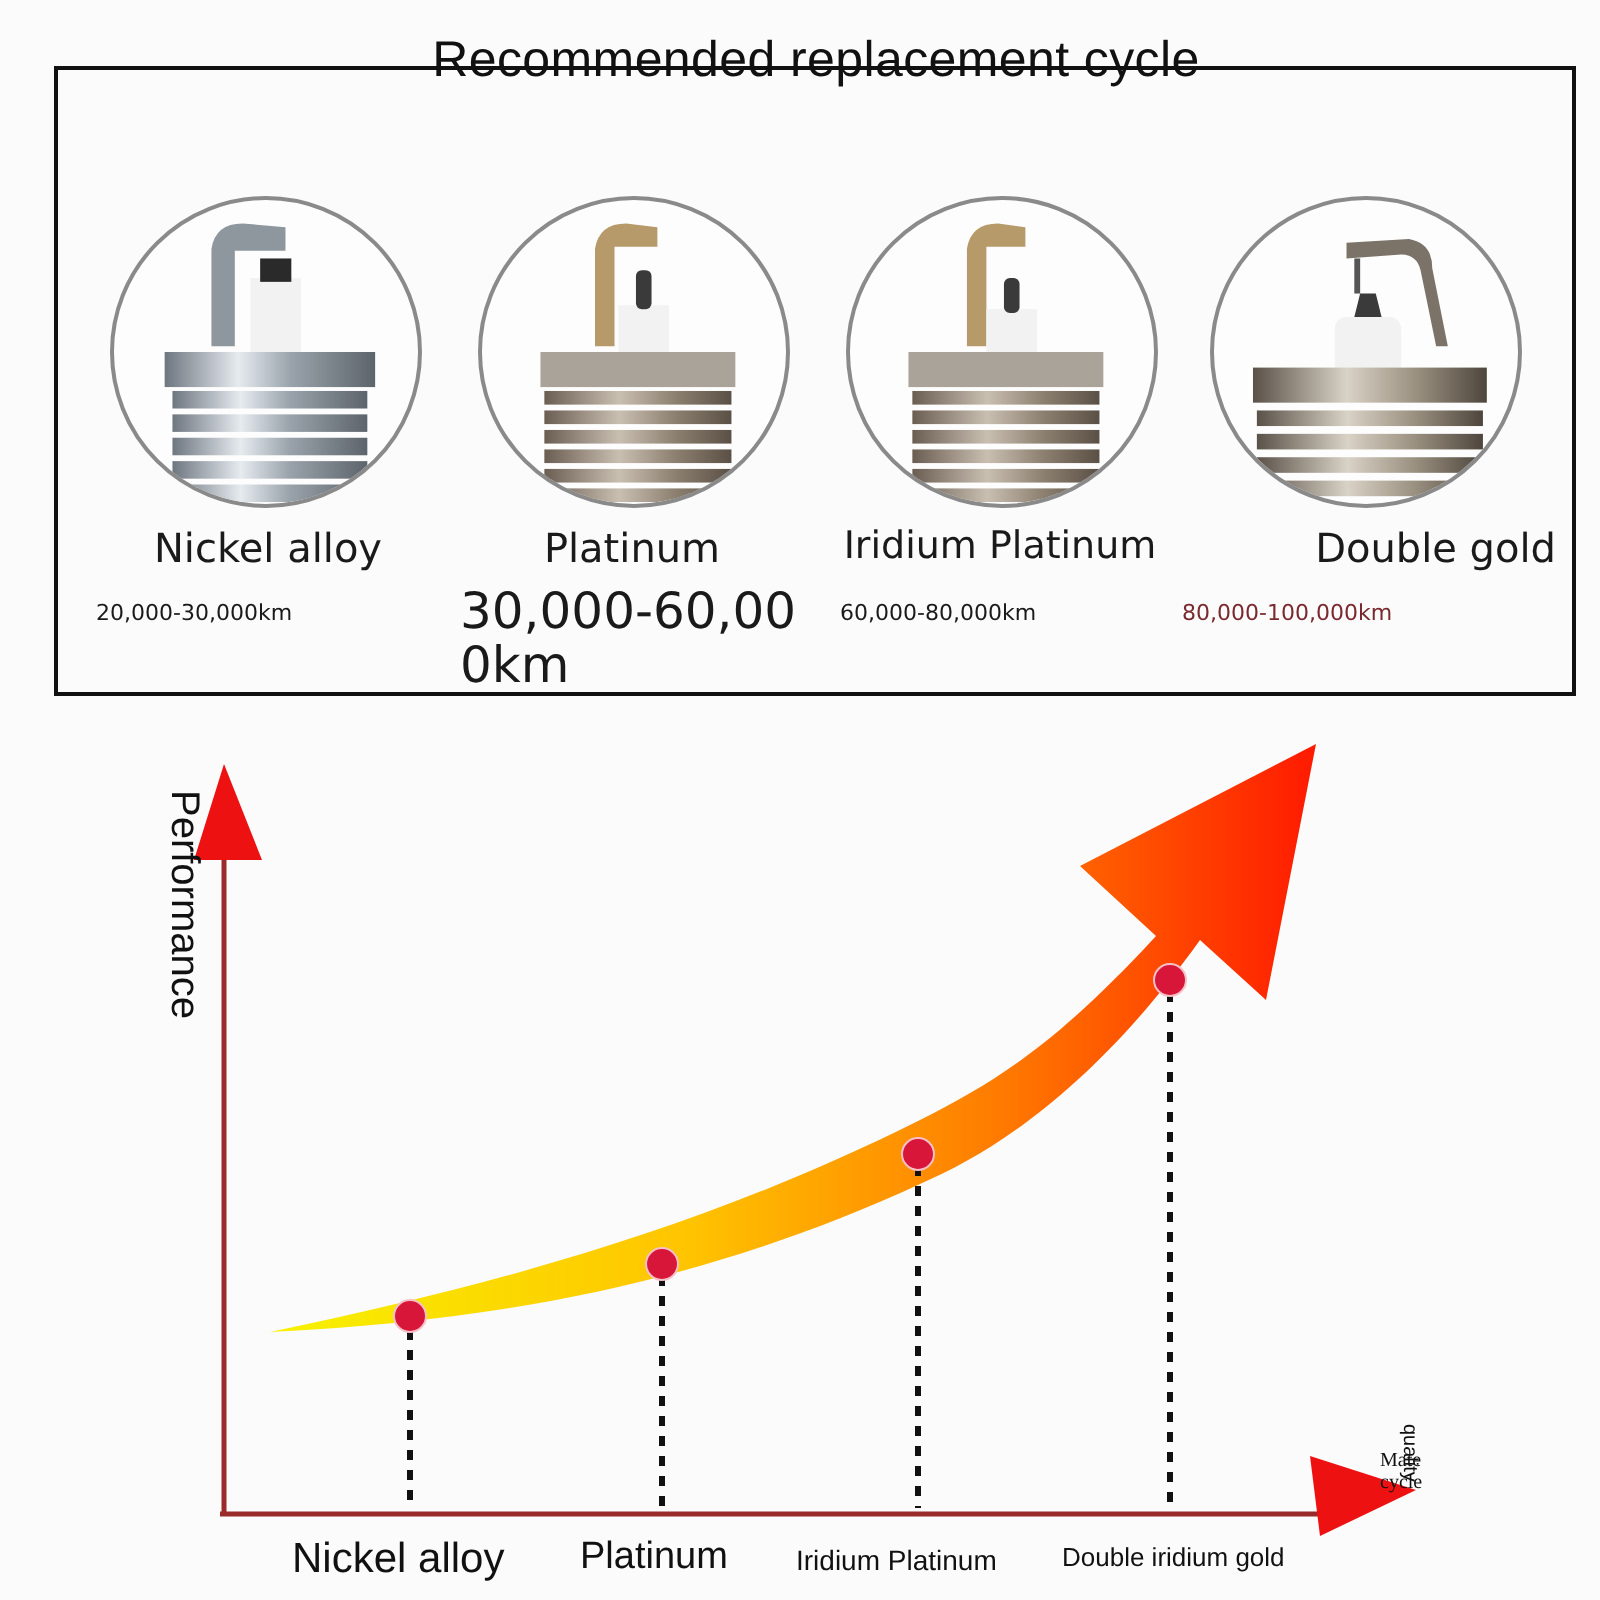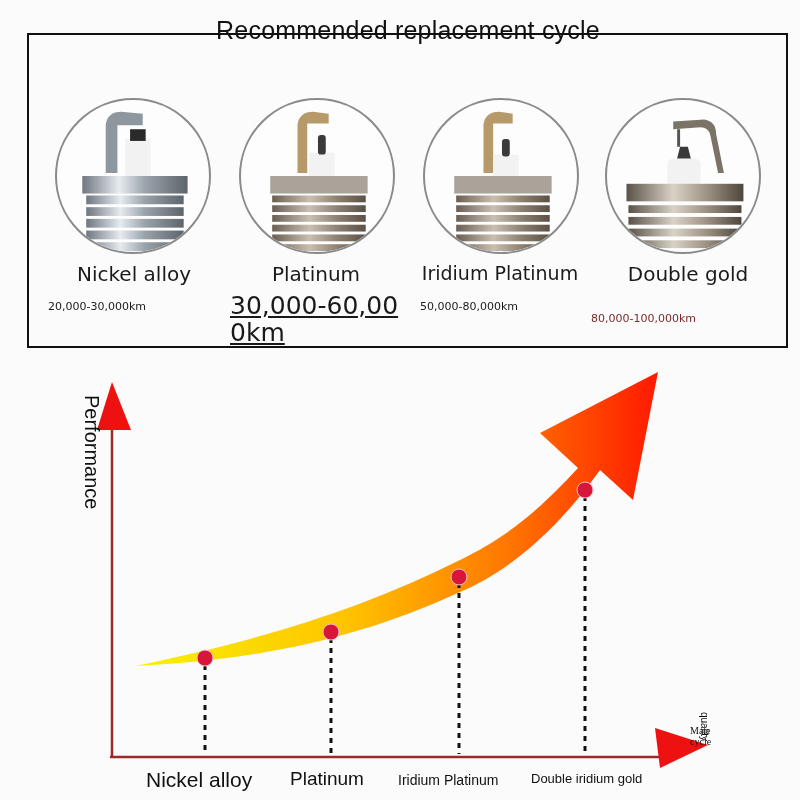--- a/index.html
+++ b/index.html
@@ -107,29 +107,29 @@
         <rect x="22" y="120" width="116" height="8"></rect>
         <rect x="22" y="132" width="116" height="8"></rect>
         <rect x="22" y="144" width="116" height="8"></rect>
     </g>
   </svg>
 </div>
 
 <div class="mat" style="left:44px;">Nickel alloy</div>
 <div class="mat" style="left:226px;">Platinum</div>
 <div class="mat" style="left:410px; font-size:19px;">Iridium Platinum</div>
-<div class="mat" style="left:598px;">Double gold</div>
+<div class="mat" style="left:598px;text-align:right;">Double gold</div>
 
 <div class="km" style="left:48px;">20,000-30,000km</div>
-<div class="km big" style="left:230px;text-decoration:underline;">
+<div class="km big" style="left:230px;">
   <span>30,000-60,00</span><br>
   <span>0km</span>
 </div>
-<div class="km" style="left:420px;">50,000-80,000km</div>
-<div class="km red" style="left:591px;margin-top:12px;">80,000-100,000km</div>
+<div class="km" style="left:420px;">60,000-80,000km</div>
+<div class="km red" style="left:591px;">80,000-100,000km</div>
 
 <svg class="chart" viewBox="0 350 800 450">
   <defs>
     <linearGradient id="curveGrad" x1="0" y1="0" x2="1" y2="0">
       <stop offset="0" stop-color="#f7f200"></stop>
       <stop offset="0.4" stop-color="#ffc400"></stop>
       <stop offset="0.7" stop-color="#ff7a00"></stop>
       <stop offset="1" stop-color="#ff1a00"></stop>
     </linearGradient>
   </defs>

